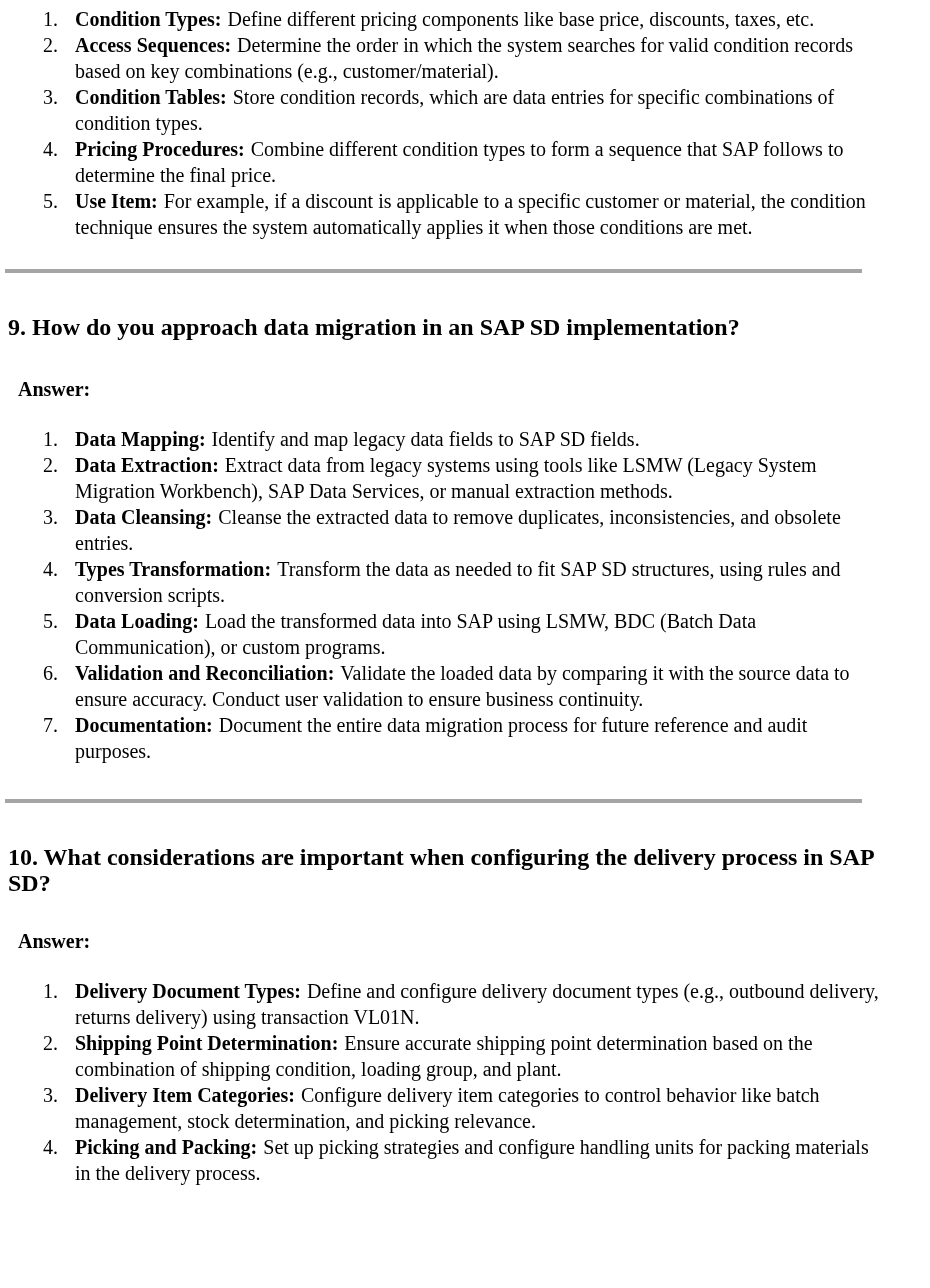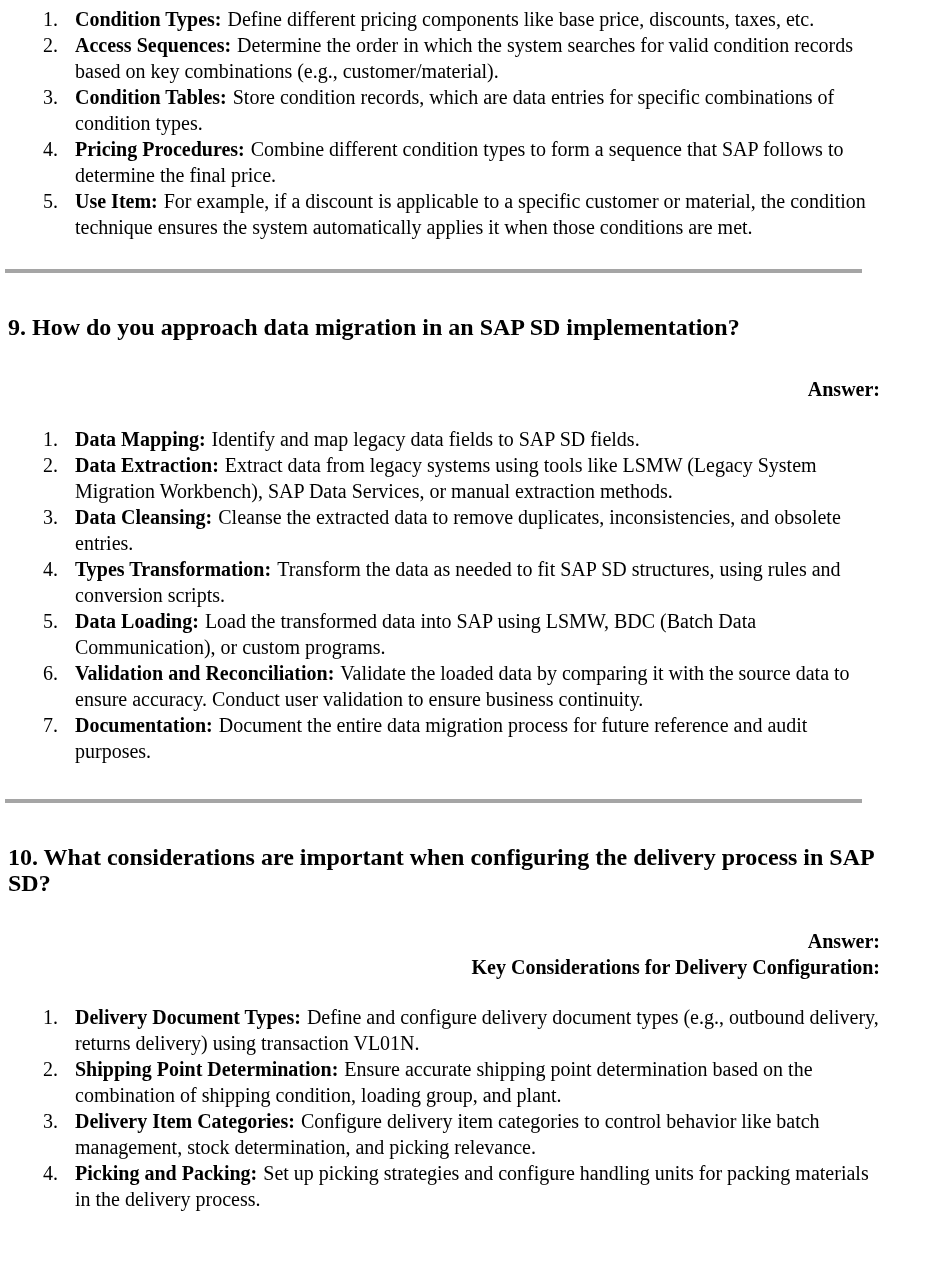--- a/index.html
+++ b/index.html
@@ -43,21 +43,21 @@
     font-size: 24px;
     line-height: 26px;
     font-weight: bold;
     margin: 41px 0 0 0;
     max-width: 866px;
   }
   .question.q10 { }
   
   .answer-head { margin-top: 36px; font-weight: bold; }
   .answer-head.ah10 { margin-top: 32px; }
-  .answer-head p { margin: 0; text-align: right; }
+  .answer-head p { margin: 10px; }
   .list.mt { margin-top: 24px; }
 </style>
 </head>
 <body>
 
 <div class="page">
 
   <ul class="list">
     <li>
       <span class="num">1.</span>
@@ -119,21 +119,20 @@
       <span class="body"><span class="term">Documentation:</span><span class="desc">Document the entire data migration process for future reference and audit purposes.</span></span>
     </li>
   </ul>
 
   <hr class="divider gap-lg">
 
   <h2 class="question q10">10. What considerations are important when configuring the delivery process in SAP SD?</h2>
 
   <div class="answer-head ah10">
     <p>Answer:</p>
-    <p>Key Considerations for Delivery Configuration:</p>
   </div>
 
   <ul class="list mt">
     <li>
       <span class="num">1.</span>
       <span class="body"><span class="term">Delivery Document Types:</span><span class="desc">Define and configure delivery document types (e.g., outbound delivery, returns delivery) using transaction VL01N.</span></span>
     </li>
     <li>
       <span class="num">2.</span>
       <span class="body"><span class="term">Shipping Point Determination:</span><span class="desc">Ensure accurate shipping point determination based on the combination of shipping condition, loading group, and plant.</span></span>

